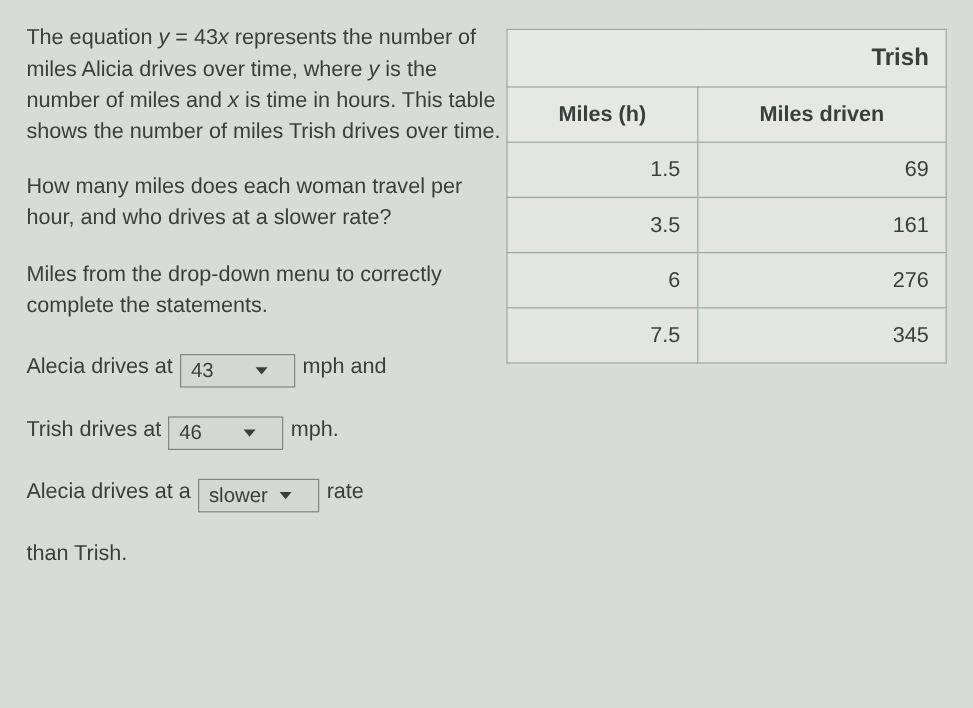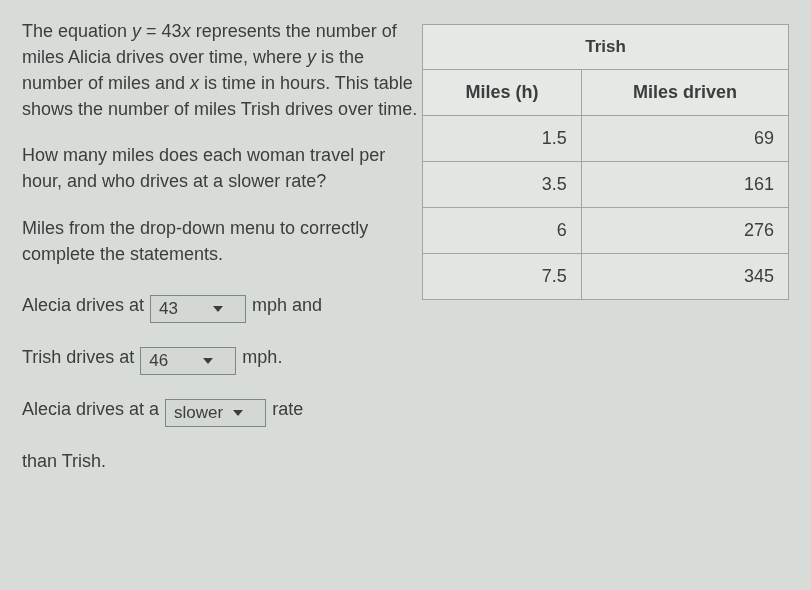--- a/index.html
+++ b/index.html
@@ -78,23 +78,22 @@
       background: #e5e8e5;
     }
     th, td {
       border: 1px solid #9fa6a2;
       padding: 12px 14px;
       font-size: 18px;
       color: #3a3e3c;
       text-align: right;
     }
     th.title-row {
-      text-align: center;
       font-weight: bold;
-      font-size: 17px;
+      font-size: 20px;
     }
     th.header-cell {
       text-align: center;
       font-weight: bold;
     }
     td.time-cell, td.miles-cell {
       background: #e2e5e2;
     }
   </style>
 </head>

